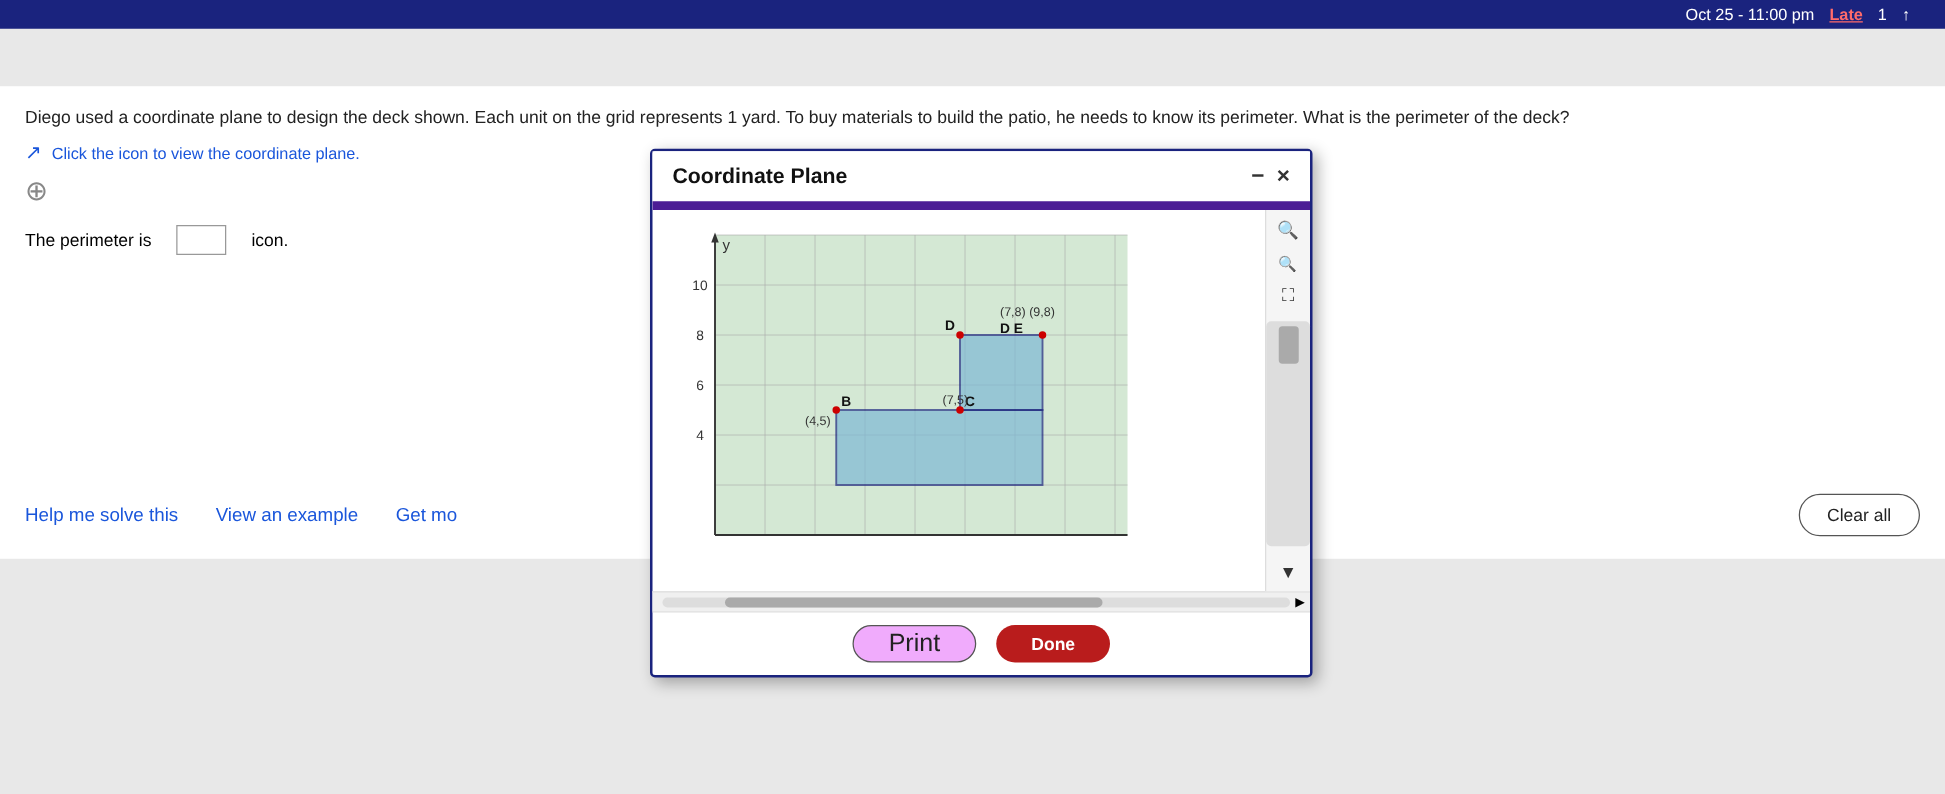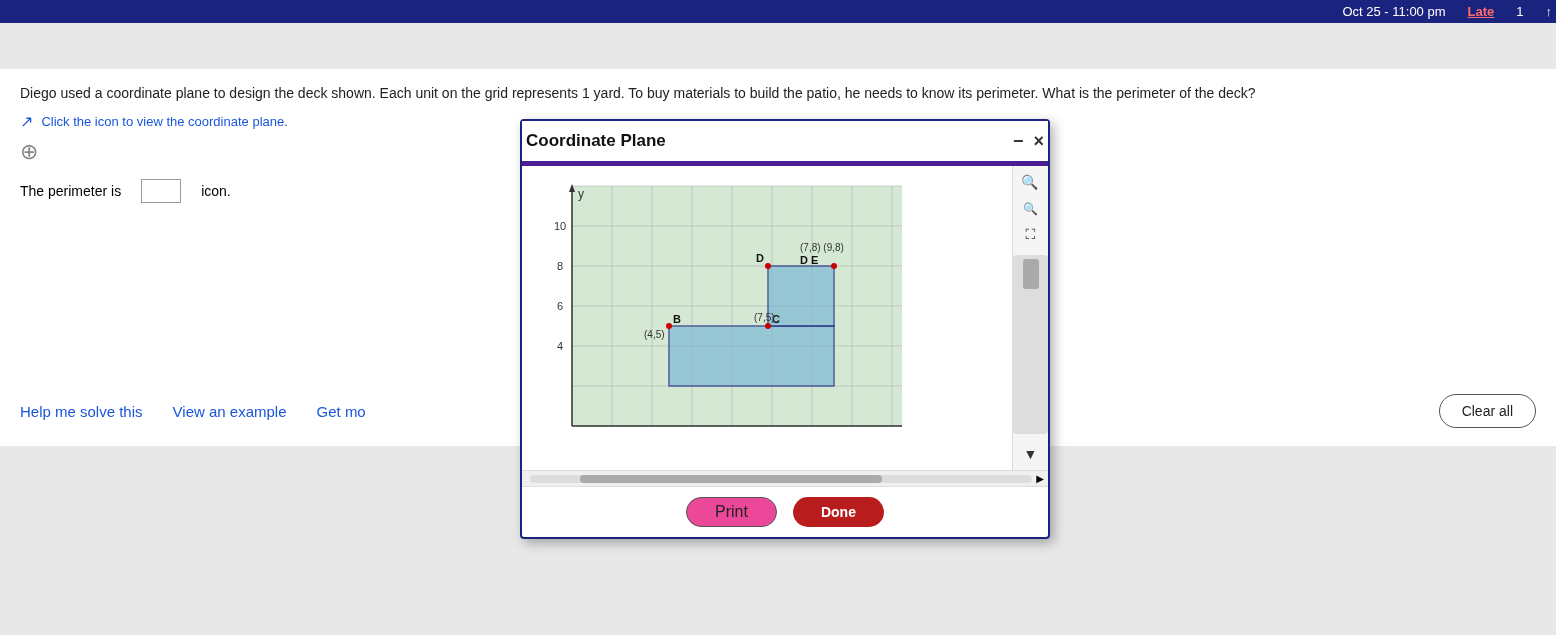--- a/index.html
+++ b/index.html
@@ -9,23 +9,23 @@
       width: 1556px;
       min-height: 635px;
       overflow: hidden;
     }
     .top-bar {
       background: #1a237e;
       color: white;
       display: flex;
       justify-content: flex-end;
       align-items: center;
-      padding: 4px 4px;
+      padding: 4px 28px;
       font-size: 13px;
-      gap: 22px;
+      gap: 12px;
     }
     .top-bar .late-badge {
       color: #ff6b6b;
       font-weight: bold;
       text-decoration: underline;
     }
     .main-content {
       background: white;
       padding: 14px 20px;
       position: relative;
@@ -109,25 +109,25 @@
     }
     .modal {
       background: white;
       border: 2px solid #1a237e;
       border-radius: 4px;
       width: 530px;
       box-shadow: 4px 4px 12px rgba(0,0,0,0.3);
     }
     .modal-header {
       background: white;
-      border-bottom: 5px solid #4c1d95;
-      padding: 10px 4px;
+      border-bottom: 7px solid #4c1d95;
+      padding: 10px 16px;
       display: flex;
       justify-content: space-between;
-      align-items: center;
+      align-items: flex-start;
     }
     .modal-title {
       font-size: 17px;
       font-weight: bold;
       color: #111;
     }
     .modal-controls {
       display: flex;
       gap: 10px;
       align-items: center;
@@ -170,24 +170,24 @@
     }
     .modal-footer {
       border-top: 1px solid #ddd;
       padding: 10px;
       display: flex;
       justify-content: center;
       gap: 16px;
     }
     .footer-btn-outline {
       border: 1.5px solid #555;
-      background: #ec4899;
+      background: #f0abfc;
       border-radius: 20px;
       padding: 1px 28px;
-      font-size: 16px;
+      font-size: 20px;
       cursor: pointer;
       color: #222;
     }
     .footer-btn-filled {
       border: none;
       background: #b91c1c;
       border-radius: 20px;
       padding: 7px 28px;
       font-size: 14px;
       cursor: pointer;

